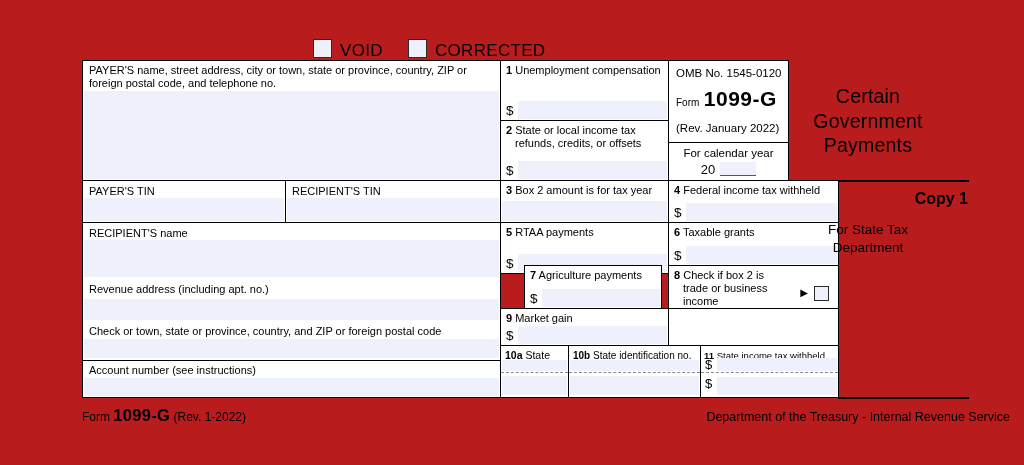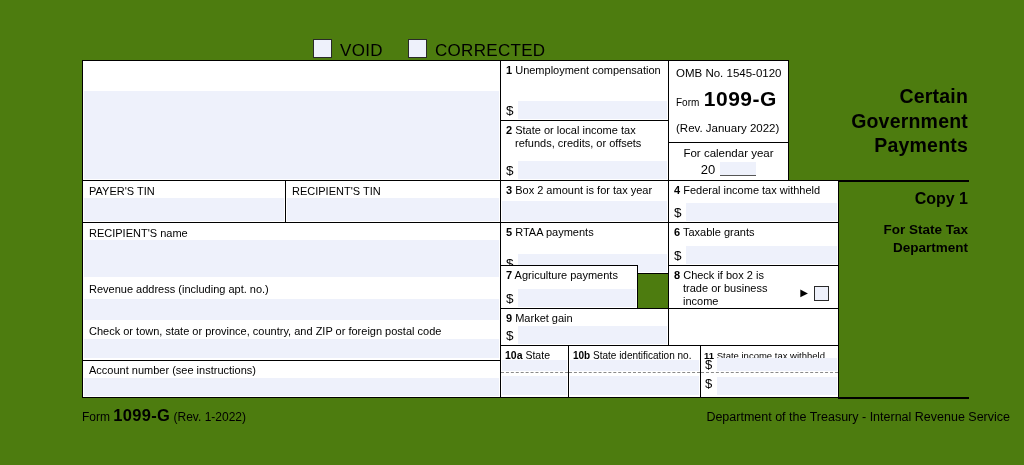--- a/index.html
+++ b/index.html
@@ -1,32 +1,32 @@
 <!DOCTYPE html>
 <html style="--input-fill: #eef1fb;"><head>
 <meta charset="utf-8">
 <style>
   html,body{margin:0;padding:0;background:#fff;}
   body{width:1024px;height:465px;font-family:"Liberation Sans",sans-serif;color:#000;}
-  .page{position:relative;width:1024px;height:465px;background:#4d7c0f;overflow:hidden;}
+  .page{position:relative;width:1024px;height:465px;background:#b91c1c;overflow:hidden;}
   .cell{position:absolute;border:1px solid #000;background:#fff;box-sizing:border-box;}
   .fill{position:absolute;background:var(--input-fill,#eef1fb);}
   .lab{position:absolute;font-size:11px;line-height:13px;}
   .lab b{font-weight:bold;}
   .ind{display:inline-block;margin-left:9px;}
   .ds{position:absolute;left:5px;bottom:2px;font-size:13.5px;}
   .amt{left:17px;right:1px;bottom:1px;height:18px;}
   .cb{position:absolute;border:1.5px solid #2a2a2a;background:var(--input-fill,#eef1fb);box-sizing:border-box;}
   .dash{position:absolute;left:0;right:0;border-top:1.5px dashed #8a8a8a;}
   .hline{position:absolute;height:1.5px;background:#000;}
   .ckl{position:absolute;font-size:17px;letter-spacing:.3px;}
-  .titleblock{position:absolute;right:56px;top:84px;width:200px;text-align:right;
-              font-size:19.5px;font-weight:bold;line-height:24.5px;letter-spacing:.2px;}
+  .titleblock{position:absolute;right:56px;top:84px;width:200px;text-align:center;
+              font-size:19.5px;font-weight:normal;line-height:24.5px;letter-spacing:.2px;}
   .copy1{position:absolute;right:56px;top:190px;width:200px;text-align:right;font-size:16px;font-weight:bold;}
-  .copyfor{position:absolute;right:56px;top:221px;width:200px;text-align:right;font-size:13.5px;font-weight:bold;line-height:17.5px;}
+  .copyfor{position:absolute;right:56px;top:221px;width:200px;text-align:center;font-size:13.5px;font-weight:normal;line-height:17.5px;}
   .smallcap{font-size:10px;}
   .bignum{font-size:21px;font-weight:bold;letter-spacing:.5px;}
   .footer-left{position:absolute;left:82px;top:406px;font-size:12px;}
   .footer-left .fnum{font-size:16.5px;font-weight:bold;letter-spacing:.3px;}
   .footer-url{position:absolute;left:400px;top:410px;font-size:12.5px;}
   .footer-dept{position:absolute;right:14px;top:410px;font-size:12.5px;}
   .yrblank{display:inline-block;width:36px;height:13px;background:var(--input-fill,#eef1fb);
            border-bottom:1.5px solid #555;vertical-align:-2px;margin-left:5px;}
   .ctr{text-align:center;}
 </style>
@@ -34,20 +34,21 @@
 <body>
 
 <div class="page">
 
   <div class="cb" style="left:313px;top:39px;width:19px;height:19px"></div>
   <div class="ckl" style="left:340px;top:41px">VOID</div>
   <div class="cb" style="left:408px;top:39px;width:19px;height:19px"></div>
   <div class="ckl" style="left:435px;top:41px">CORRECTED</div>
 
   <div class="cell" style="left:82px;top:60px;width:419px;height:121px">
+    <div class="lab" style="left:6px;top:3px;right:4px">PAYER'S name, street address, city or town, state or province, country, ZIP or foreign postal code, and telephone no.</div>
     <div class="fill" style="left:1px;right:1px;top:30px;bottom:1px"></div>
   </div>
 
   <div class="cell" style="left:82px;top:180px;width:204px;height:43px">
     <div class="lab" style="left:6px;top:4px">PAYER'S TIN</div>
     <div class="fill" style="left:1px;right:1px;top:17px;bottom:1px"></div>
   </div>
   <div class="cell" style="left:285px;top:180px;width:216px;height:43px">
     <div class="lab" style="left:6px;top:4px">RECIPIENT'S TIN</div>
     <div class="fill" style="left:1px;right:1px;top:17px;bottom:1px"></div>
@@ -111,21 +112,21 @@
     <span class="ds">$</span>
     <div class="fill amt"></div>
   </div>
 
   <div class="cell" style="left:668px;top:222px;width:171px;height:44px">
     <div class="lab" style="left:5px;top:3px"><b>6</b> <span>Taxable grants</span></div>
     <span class="ds">$</span>
     <div class="fill amt"></div>
   </div>
 
-  <div class="cell" style="left:500px;top:265px;width:138px;height:44px">
+  <div class="cell" style="left:524px;top:265px;width:138px;height:44px">
     <div class="lab" style="left:5px;top:3px"><b>7</b> <span>Agriculture payments</span></div>
     <span class="ds">$</span>
     <div class="fill amt"></div>
   </div>
 
   <div class="cell" style="left:668px;top:265px;width:171px;height:44px">
     <div class="lab" style="left:5px;top:3px;width:112px"><b>8</b> <span>Check if box 2 is</span><br><span class="ind">trade or business</span><br><span class="ind">income</span></div>
     <span style="position:absolute;right:30px;bottom:10px;font-size:10px">▶</span>
     <div class="cb" style="right:9px;bottom:7px;width:15px;height:15px"></div>
   </div>

